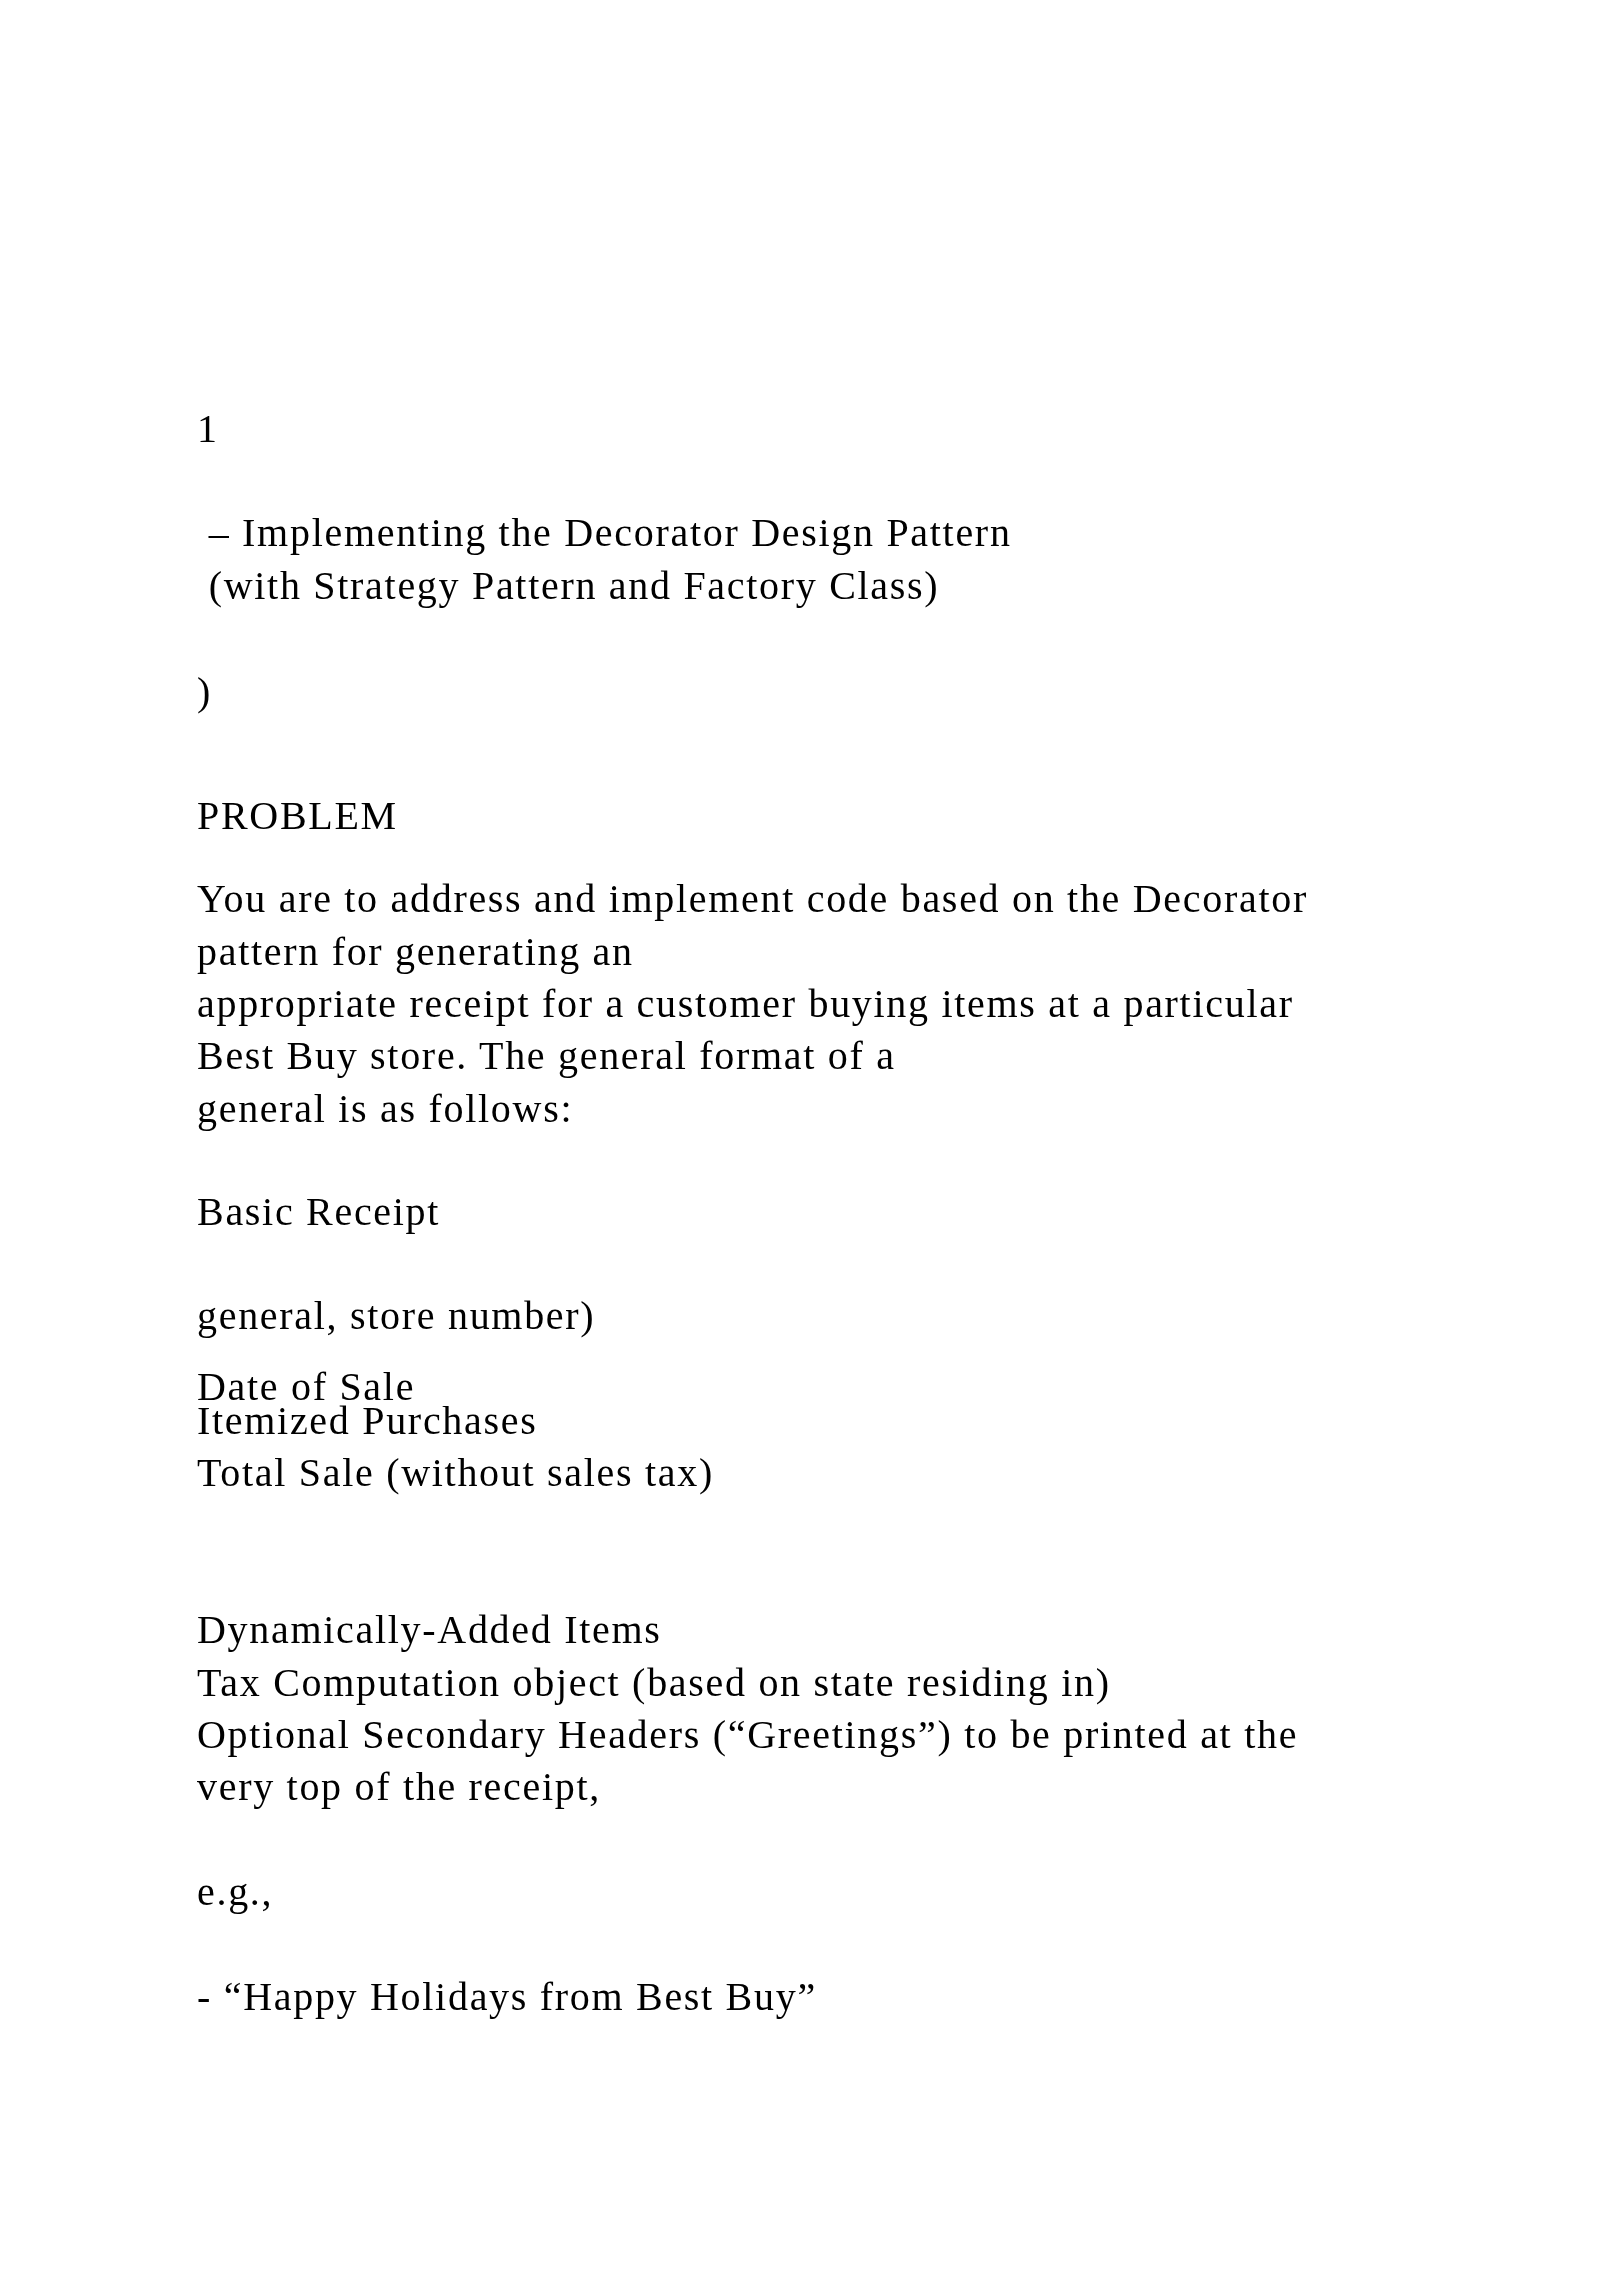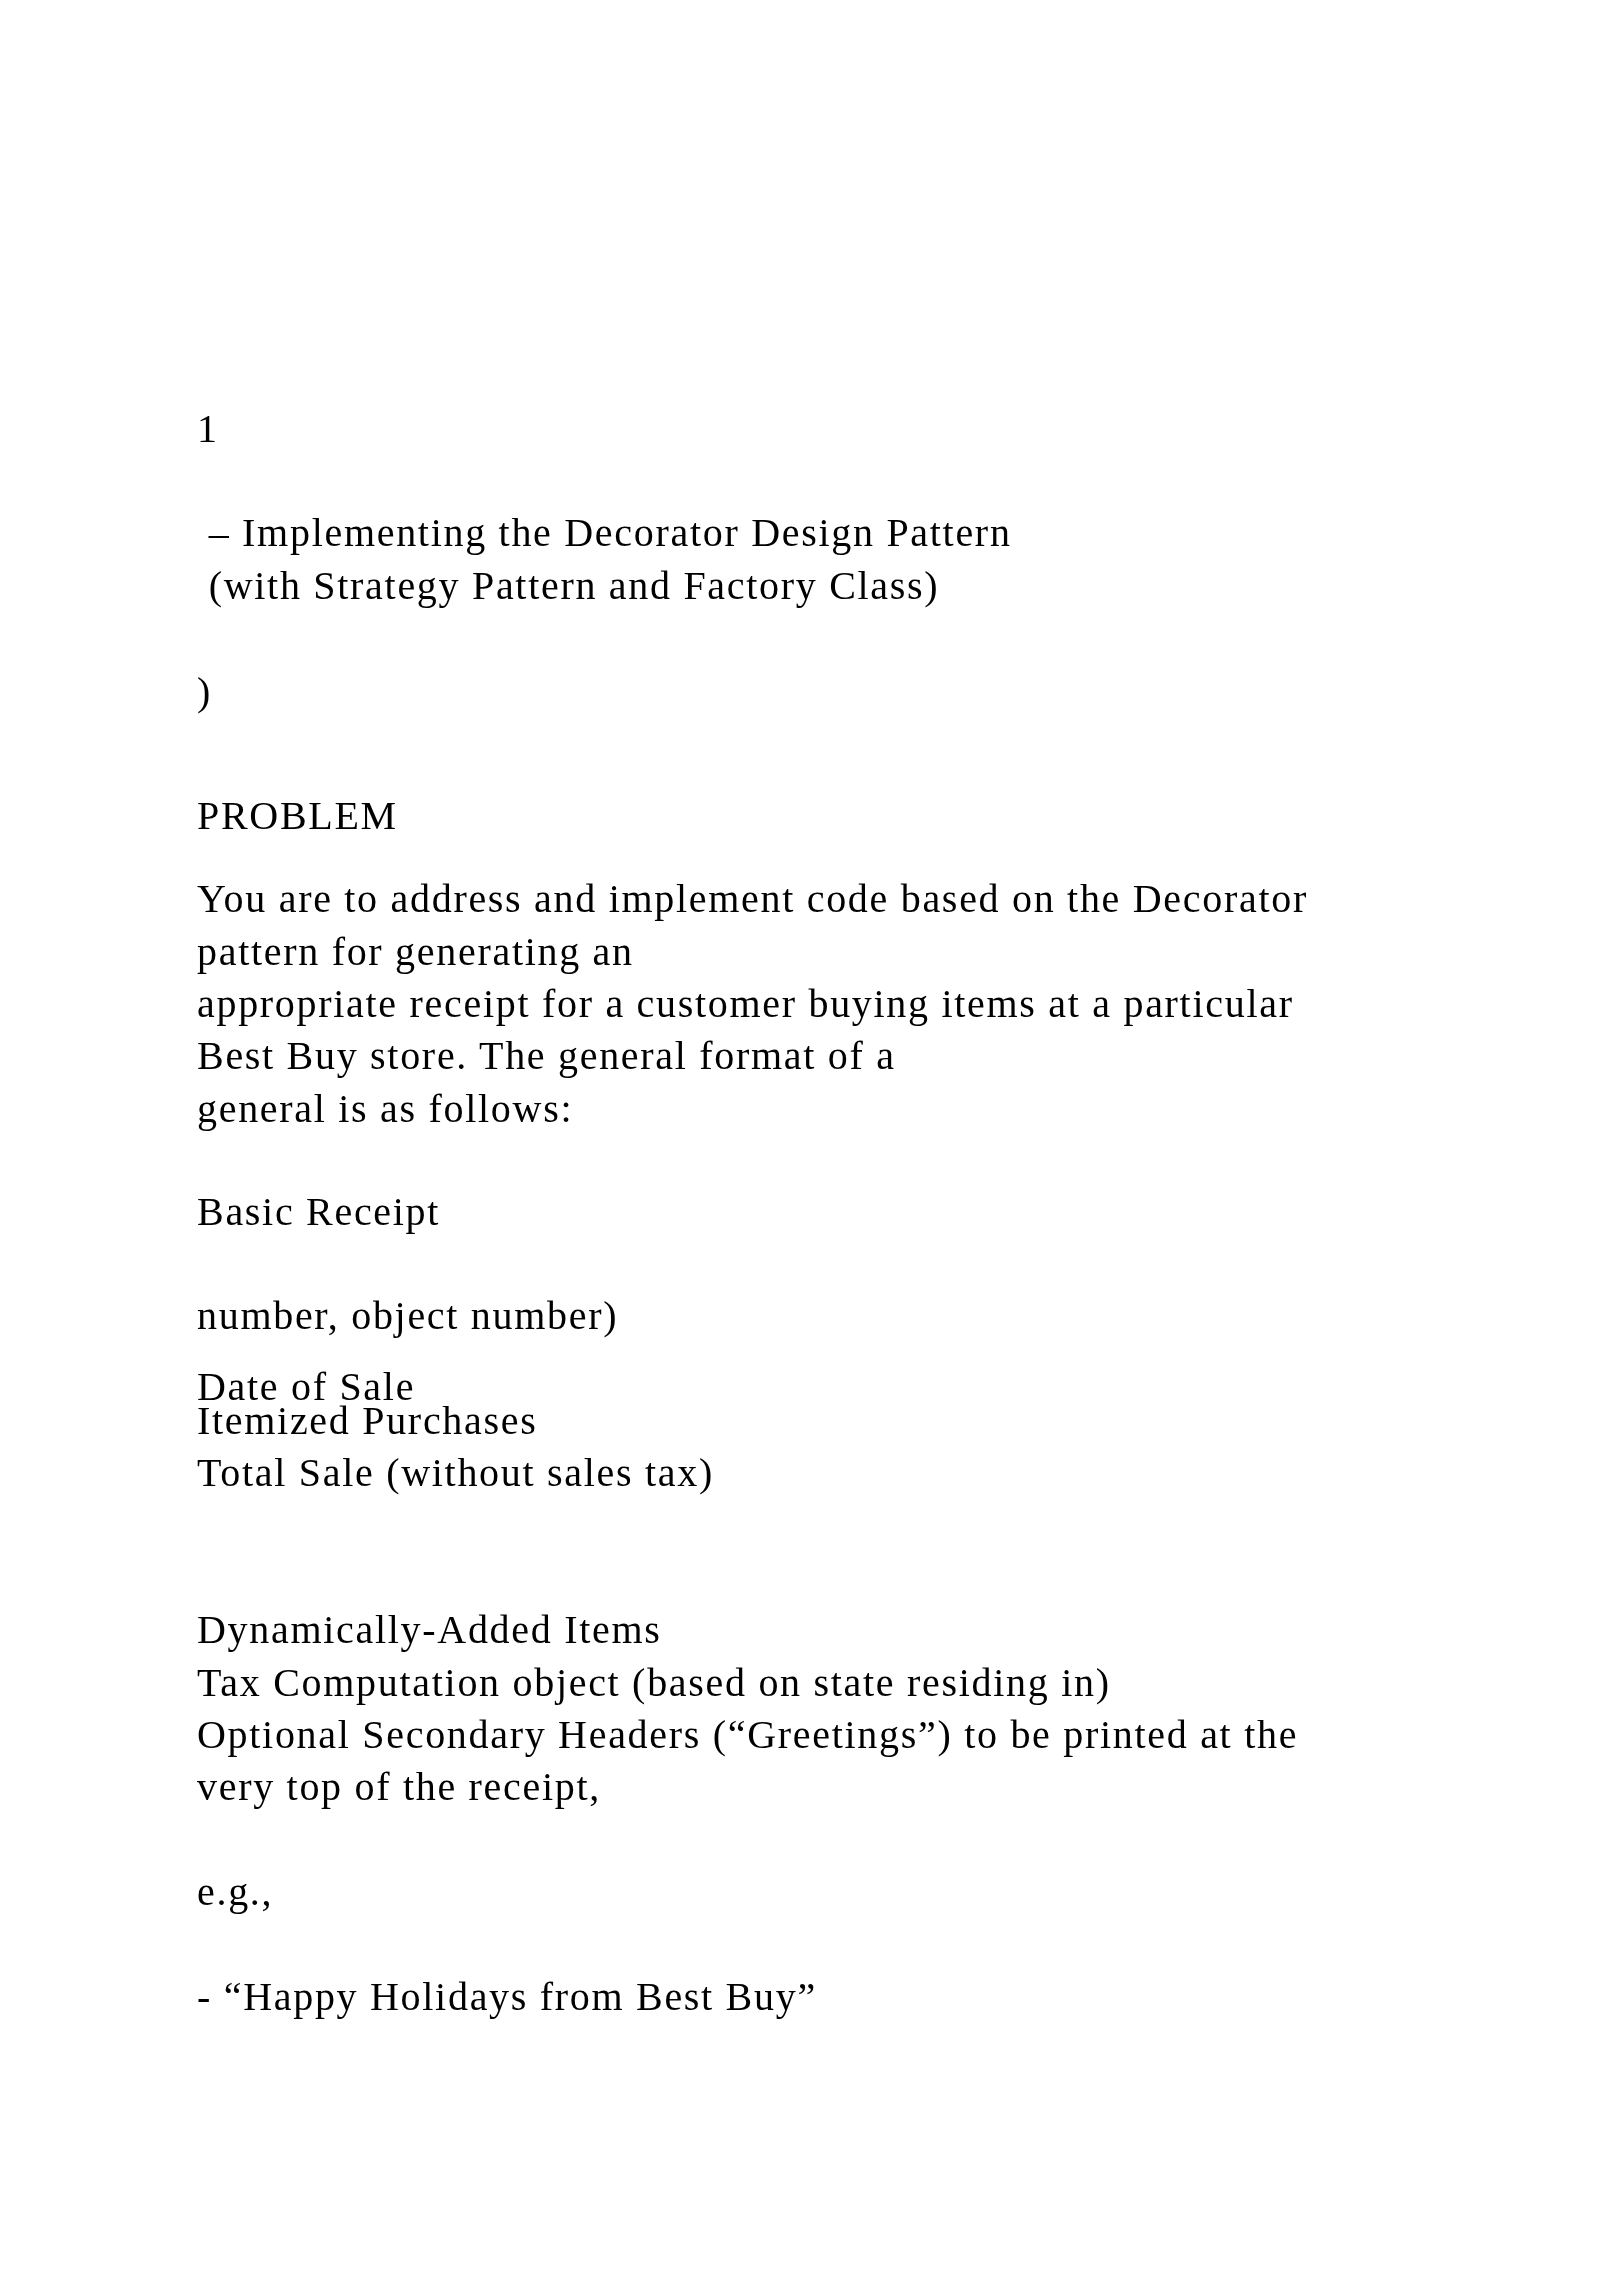--- a/index.html
+++ b/index.html
@@ -46,21 +46,21 @@
 
   <div class="line" style="top:742px;margin-top:48px;">PROBLEM</div>
 
   <div class="line" style="top:873px;">You are to address and implement code based on the Decorator</div>
   <div class="line" style="top:926px;">pattern for generating an</div>
   <div class="line" style="top:978px;">appropriate receipt for a customer buying items at a particular</div>
   <div class="line" style="top:1030px;">Best Buy store. The general format of a</div>
   <div class="line" style="top:1083px;">general is as follows:</div>
 
   <div class="line" style="top:1186px;">Basic Receipt</div>
-  <div class="line" style="top:1290px;">number, object number)</div>
+  <div class="line" style="top:1290px;">general, store number)</div>
   <div class="line" style="top:1324px;margin-top:37px;">Date of Sale</div>
   <div class="line" style="top:1395px;">Itemized Purchases</div>
   <div class="line" style="top:1447px;">Total Sale (without sales tax)</div>
 
   <div class="line" style="top:1604px;">Dynamically-Added Items</div>
   <div class="line" style="top:1657px;">Tax Computation object (based on state residing in)</div>
   <div class="line" style="top:1709px;">Optional Secondary Headers (“Greetings”) to be printed at the</div>
   <div class="line" style="top:1761px;">very top of the receipt,</div>
 
   <div class="line" style="top:1866px;">e.g.,</div>

